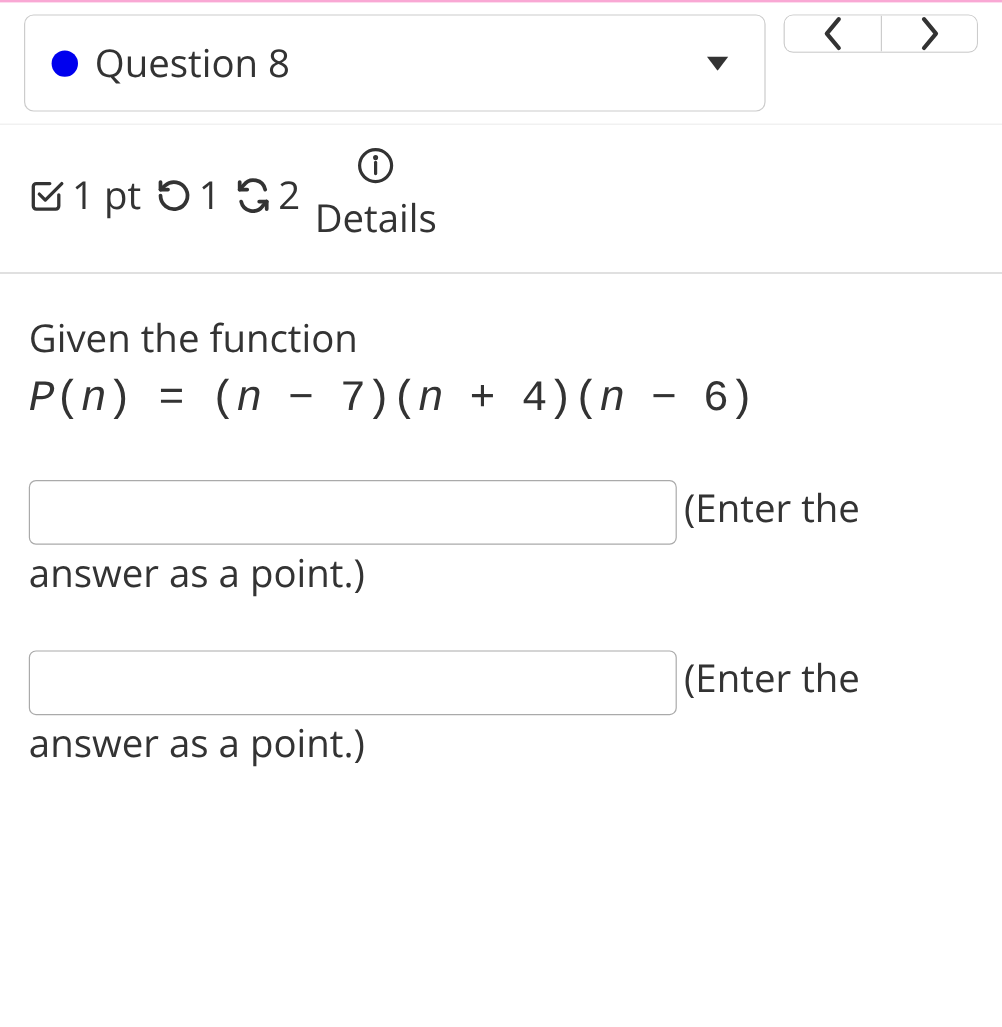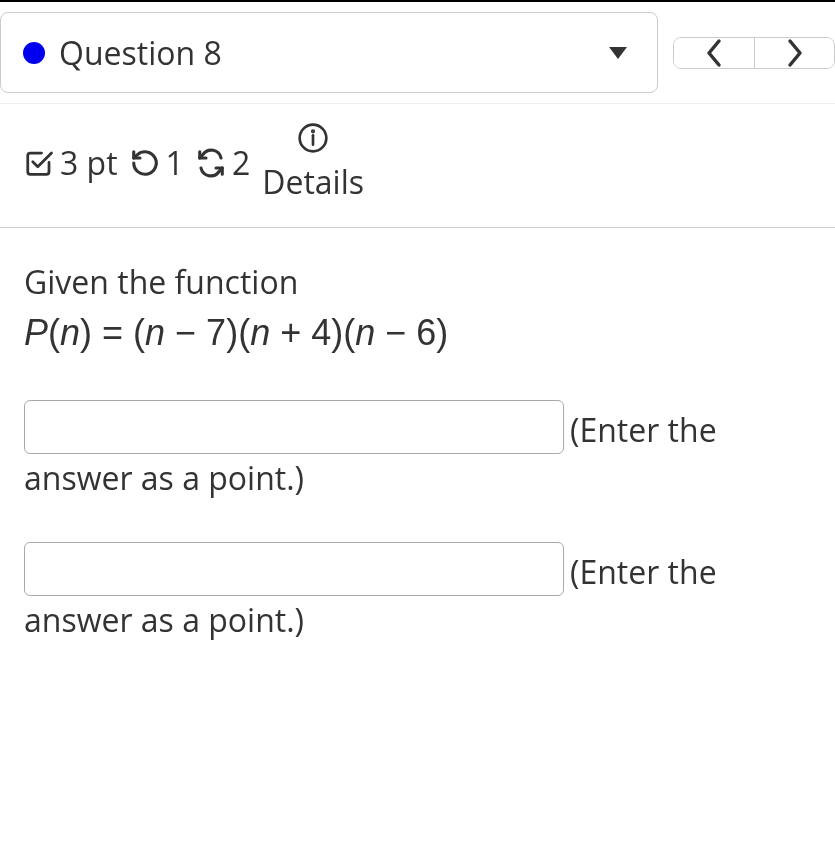--- a/index.html
+++ b/index.html
@@ -9,24 +9,24 @@
     }
     body {
       font-family: -apple-system, BlinkMacSystemFont, "Segoe UI", "Open Sans", sans-serif;
       color: #333;
       background: #fff;
       width: 835px;
     }
     .top-row {
       display: flex;
       gap: 15px;
-      padding: 10px 0;
-      border-top: 2px solid #000000;
+      padding: 10px 20px;
+      border-top: 2px solid #f9a8d4;
       border-bottom: 1px solid #eee;
-      align-items: center;
+      align-items: flex-start;
     }
     .question-select {
       flex: 1;
       border: 1px solid #ccc;
       border-radius: 8px;
       padding: 18px 22px;
       display: flex;
       align-items: center;
       gap: 14px;
       font-size: 32px;
@@ -88,32 +88,32 @@
     }
     .content {
       padding: 30px 24px 8px 24px;
       font-size: 32px;
       line-height: 1.5;
     }
     .content p {
       margin: 0;
     }
     .math {
-      font-family: Liberation Sans, sans-serif;
+      font-family: Liberation Mono, monospace;
       font-size: 36px;
     }
     .math .fn {
       font-style: italic;
     }
     .block {
       margin-top: 40px;
     }
     .answer-line {
       display: flex;
-      align-items: flex-end;
+      align-items: flex-start;
       gap: 6px;
       flex-wrap: wrap;
       margin-top: 15px;
     }
     .answer-input {
       width: 540px;
       height: 54px;
       border: 1px solid #aaa;
       border-radius: 6px;
       font-size: 28px;
@@ -159,21 +159,21 @@
 </div>
 
 <div class="meta-row">
   <span class="mi">
     <span class="icon">
       <svg width="30" height="30" viewBox="0 0 24 24" fill="none" stroke="#333" stroke-width="2.2" stroke-linecap="round" stroke-linejoin="round">
         <path d="M20 11.5V19a2 2 0 0 1-2 2H5a2 2 0 0 1-2-2V6a2 2 0 0 1 2-2h9"></path>
         <polyline points="7,11 11,15 22,4"></polyline>
       </svg>
     </span>
-    <span>3 pt</span>
+    <span>1 pt</span>
   </span>
   <span class="mi">
     <span class="icon">
       <svg width="30" height="30" viewBox="0 0 24 24" fill="none" stroke="#333" stroke-width="2.5" stroke-linecap="round" stroke-linejoin="round">
         <path d="M3 12a9 9 0 1 0 3-6.7L3 8"></path>
         <polyline points="3,3 3,8 8,8"></polyline>
       </svg>
     </span>
     <span>1</span>
   </span>

